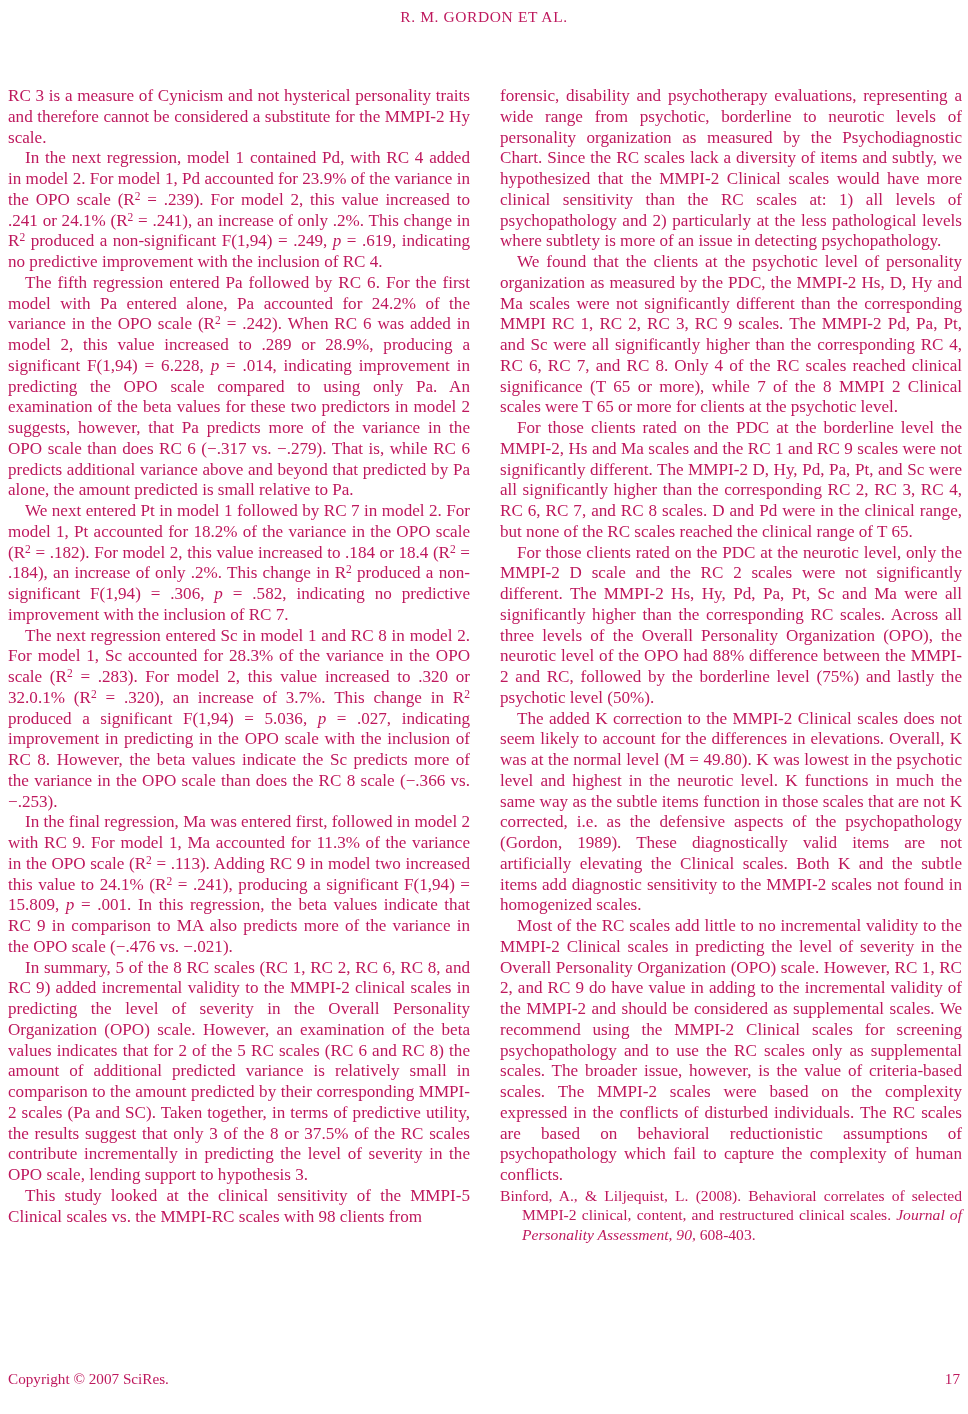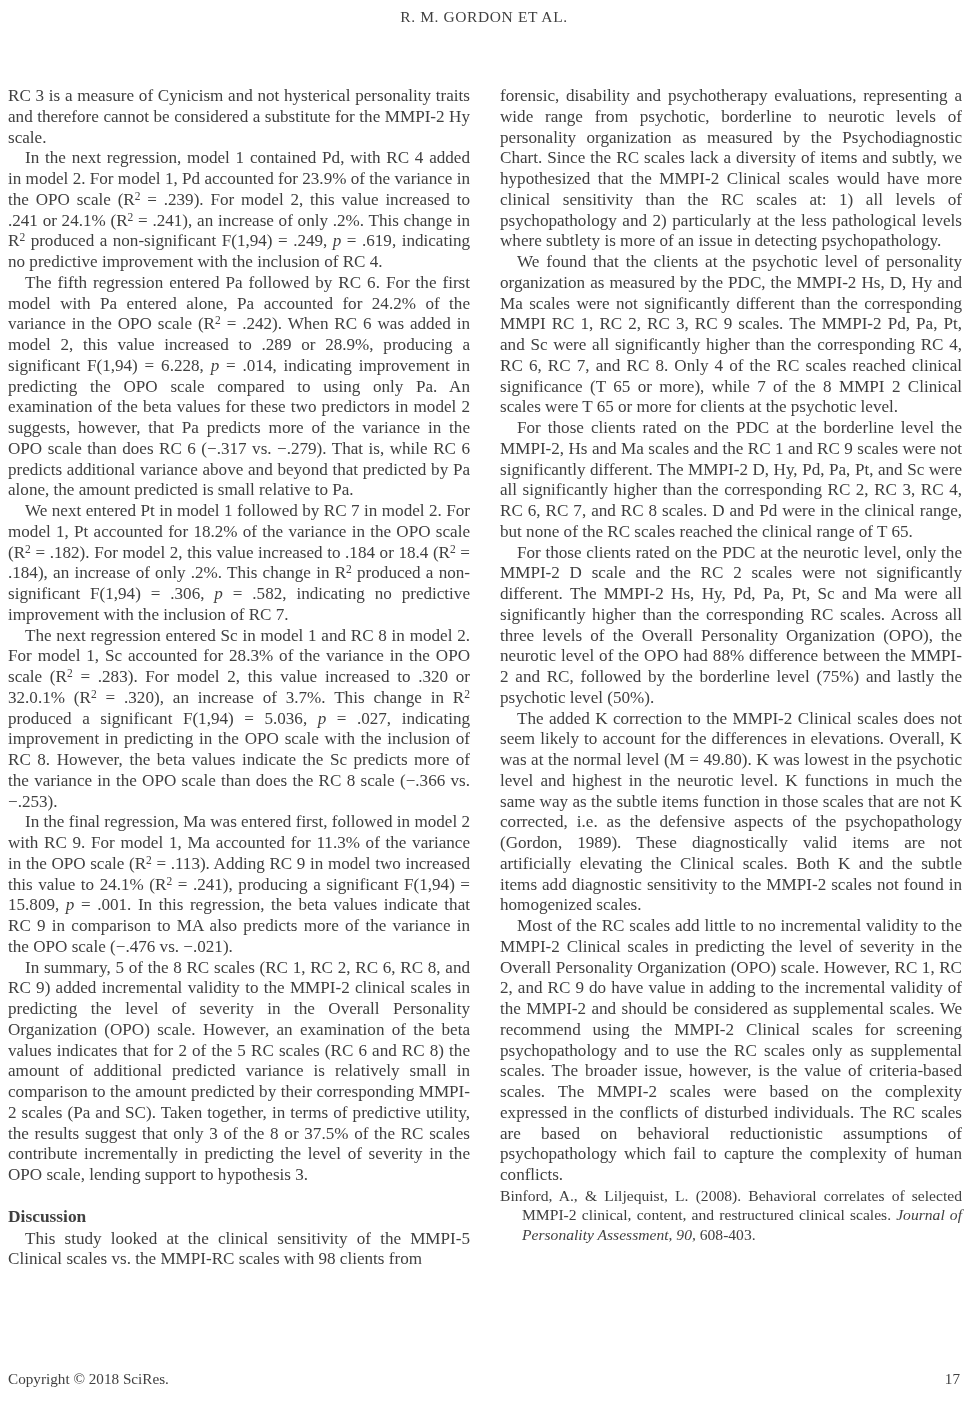--- a/index.html
+++ b/index.html
@@ -7,21 +7,21 @@
     margin: 0;
     padding: 0;
     background: #ffffff;
   }
   .page {
     position: relative;
     width: 968px;
     height: 1414px;
     background: #ffffff;
     font-family: "Liberation Serif", "DejaVu Serif", serif;
-    color: #404040;
+    color: #be185d;
     overflow: hidden;
   }
 
   
   .running-head {
     position: absolute;
     top: 8px;
     left: 0;
     width: 968px;
     text-align: center;
@@ -114,21 +114,20 @@
     <div class="col">
       <div>
           <p class="body noindent"><span>RC 3 is a measure of Cynicism and not hysterical personality traits and therefore cannot be considered a substitute for the MMPI-2 Hy scale.</span></p>
           <p class="body"><span>In the next regression, model 1 contained Pd, with RC 4 added in model 2. For model 1, Pd accounted for 23.9% of the variance in the OPO scale (R</span><sup class="sq">2</sup><span> = .239). For model 2, this value increased to .241 or 24.1% (R</span><sup class="sq">2</sup><span> = .241), an increase of only .2%. This change in R</span><sup class="sq">2</sup><span> produced a non-significant F(1,94) = .249, </span><span class="it">p</span><span> = .619, indicating no predictive improvement with the inclusion of RC 4.</span></p>
           <p class="body"><span>The fifth regression entered Pa followed by RC 6. For the first model with Pa entered alone, Pa accounted for 24.2% of the variance in the OPO scale (R</span><sup class="sq">2</sup><span> = .242). When RC 6 was added in model 2, this value increased to .289 or 28.9%, producing a significant F(1,94) = 6.228, </span><span class="it">p</span><span> = .014, indicating improvement in predicting the OPO scale compared to using only Pa. An examination of the beta values for these two predictors in model 2 suggests, however, that Pa predicts more of the variance in the OPO scale than does RC 6 (−.317 vs. −.279). That is, while RC 6 predicts additional variance above and beyond that predicted by Pa alone, the amount predicted is small relative to Pa.</span></p>
           <p class="body"><span>We next entered Pt in model 1 followed by RC 7 in model 2. For model 1, Pt accounted for 18.2% of the variance in the OPO scale (R</span><sup class="sq">2</sup><span> = .182). For model 2, this value increased to .184 or 18.4 (R</span><sup class="sq">2</sup><span> = .184), an increase of only .2%. This change in R</span><sup class="sq">2</sup><span> produced a non-significant F(1,94) = .306, </span><span class="it">p</span><span> = .582, indicating no predictive improvement with the inclusion of RC 7.</span></p>
           <p class="body"><span>The next regression entered Sc in model 1 and RC 8 in model 2. For model 1, Sc accounted for 28.3% of the variance in the OPO scale (R</span><sup class="sq">2</sup><span> = .283). For model 2, this value increased to .320 or 32.0.1% (R</span><sup class="sq">2</sup><span> = .320), an increase of 3.7%. This change in R</span><sup class="sq">2</sup><span> produced a significant F(1,94) = 5.036, </span><span class="it">p</span><span> = .027, indicating improvement in predicting in the OPO scale with the inclusion of RC 8. However, the beta values indicate the Sc predicts more of the variance in the OPO scale than does the RC 8 scale (−.366 vs. −.253).</span></p>
           <p class="body"><span>In the final regression, Ma was entered first, followed in model 2 with RC 9. For model 1, Ma accounted for 11.3% of the variance in the OPO scale (R</span><sup class="sq">2</sup><span> = .113). Adding RC 9 in model two increased this value to 24.1% (R</span><sup class="sq">2</sup><span> = .241), producing a significant F(1,94) = 15.809, </span><span class="it">p</span><span> = .001. In this regression, the beta values indicate that RC 9 in comparison to MA also predicts more of the variance in the OPO scale (−.476 vs. −.021).</span></p>
           <p class="body"><span>In summary, 5 of the 8 RC scales (RC 1, RC 2, RC 6, RC 8, and RC 9) added incremental validity to the MMPI-2 clinical scales in predicting the level of severity in the Overall Personality Organization (OPO) scale. However, an examination of the beta values indicates that for 2 of the 5 RC scales (RC 6 and RC 8) the amount of additional predicted variance is relatively small in comparison to the amount predicted by their corresponding MMPI-2 scales (Pa and SC). Taken together, in terms of predictive utility, the results suggest that only 3 of the 8 or 37.5% of the RC scales contribute incrementally in predicting the level of severity in the OPO scale, lending support to hypothesis 3.</span></p>
         </div>
-      <h2 class="section">Discussion</h2>
       <div>
           <p class="body"><span>This study looked at the clinical sensitivity of the MMPI-5 Clinical scales vs. the MMPI-RC scales with 98 clients from</span></p>
         </div>
     </div>
 
     <div class="col">
       <div>
           <p class="body noindent"><span>forensic, disability and psychotherapy evaluations, representing a wide range from psychotic, borderline to neurotic levels of personality organization as measured by the Psychodiagnostic Chart. Since the RC scales lack a diversity of items and subtly, we hypothesized that the MMPI-2 Clinical scales would have more clinical sensitivity than the RC scales at: 1) all levels of psychopathology and 2) particularly at the less pathological levels where subtlety is more of an issue in detecting psychopathology.</span></p>
           <p class="body"><span>We found that the clients at the psychotic level of personality organization as measured by the PDC, the MMPI-2 Hs, D, Hy and Ma scales were not significantly different than the corresponding MMPI RC 1, RC 2, RC 3, RC 9 scales. The MMPI-2 Pd, Pa, Pt, and Sc were all significantly higher than the corresponding RC 4, RC 6, RC 7, and RC 8. Only 4 of the RC scales reached clinical significance (T 65 or more), while 7 of the 8 MMPI 2 Clinical scales were T 65 or more for clients at the psychotic level.</span></p>
           <p class="body"><span>For those clients rated on the PDC at the borderline level the MMPI-2, Hs and Ma scales and the RC 1 and RC 9 scales were not significantly different. The MMPI-2 D, Hy, Pd, Pa, Pt, and Sc were all significantly higher than the corresponding RC 2, RC 3, RC 4, RC 6, RC 7, and RC 8 scales. D and Pd were in the clinical range, but none of the RC scales reached the clinical range of T 65.</span></p>
@@ -137,17 +136,17 @@
           <p class="body"><span>Most of the RC scales add little to no incremental validity to the MMPI-2 Clinical scales in predicting the level of severity in the Overall Personality Organization (OPO) scale. However, RC 1, RC 2, and RC 9 do have value in adding to the incremental validity of the MMPI-2 and should be considered as supplemental scales. We recommend using the MMPI-2 Clinical scales for screening psychopathology and to use the RC scales only as supplemental scales. The broader issue, however, is the value of criteria-based scales. The MMPI-2 scales were based on the complexity expressed in the conflicts of disturbed individuals. The RC scales are based on behavioral reductionistic assumptions of psychopathology which fail to capture the complexity of human conflicts.</span></p>
         </div>
       <div>
           <p class="ref"><span>Binford, A., &amp; Liljequist, L. (2008). Behavioral correlates of selected MMPI-2 clinical, content, and restructured clinical scales. </span><span class="it">Journal of Personality Assessment, 90,</span><span> 608-403.</span></p>
         </div>
     </div>
 
   </div>
 
   <div class="footer">
-    <span>Copyright © 2018 SciRes.</span>
+    <span>Copyright © 2007 SciRes.</span>
     <span>17</span>
   </div>
 
 </div>
 
 </body></html>

